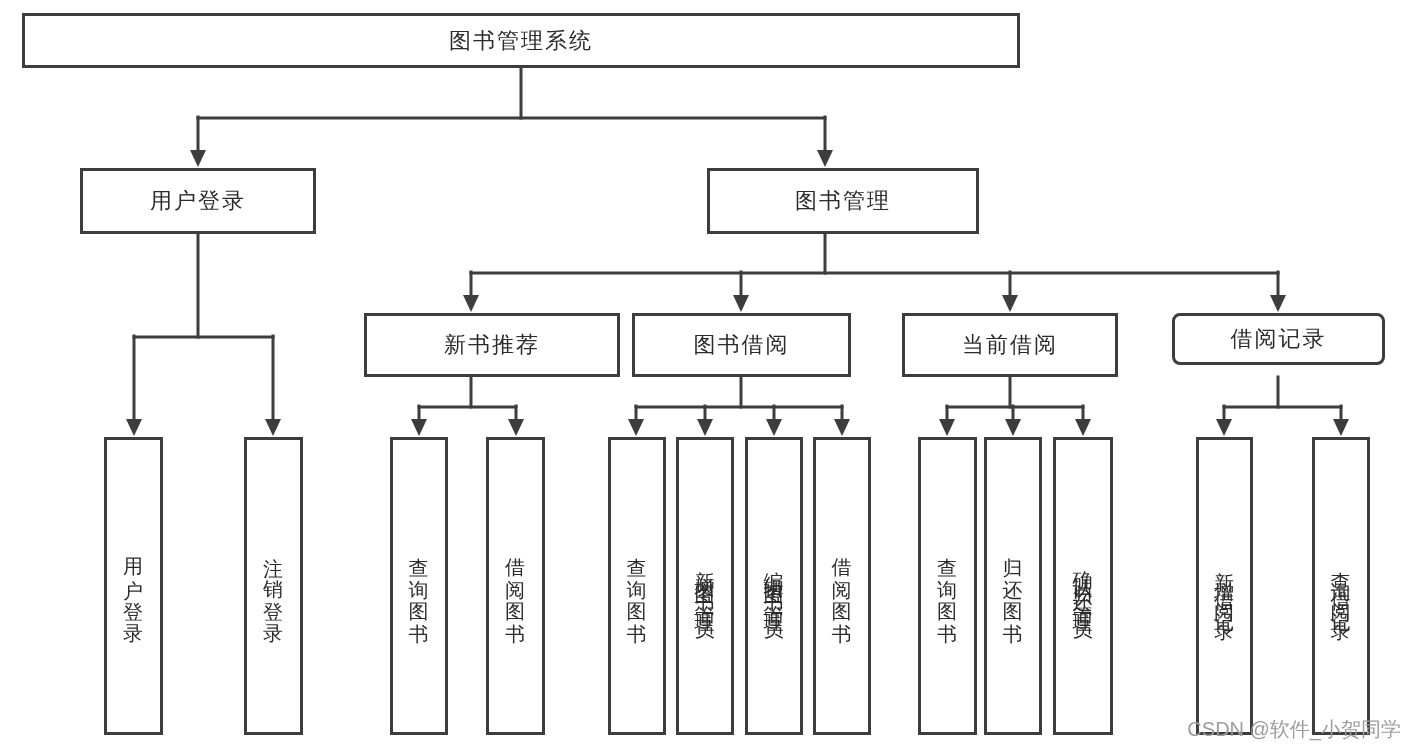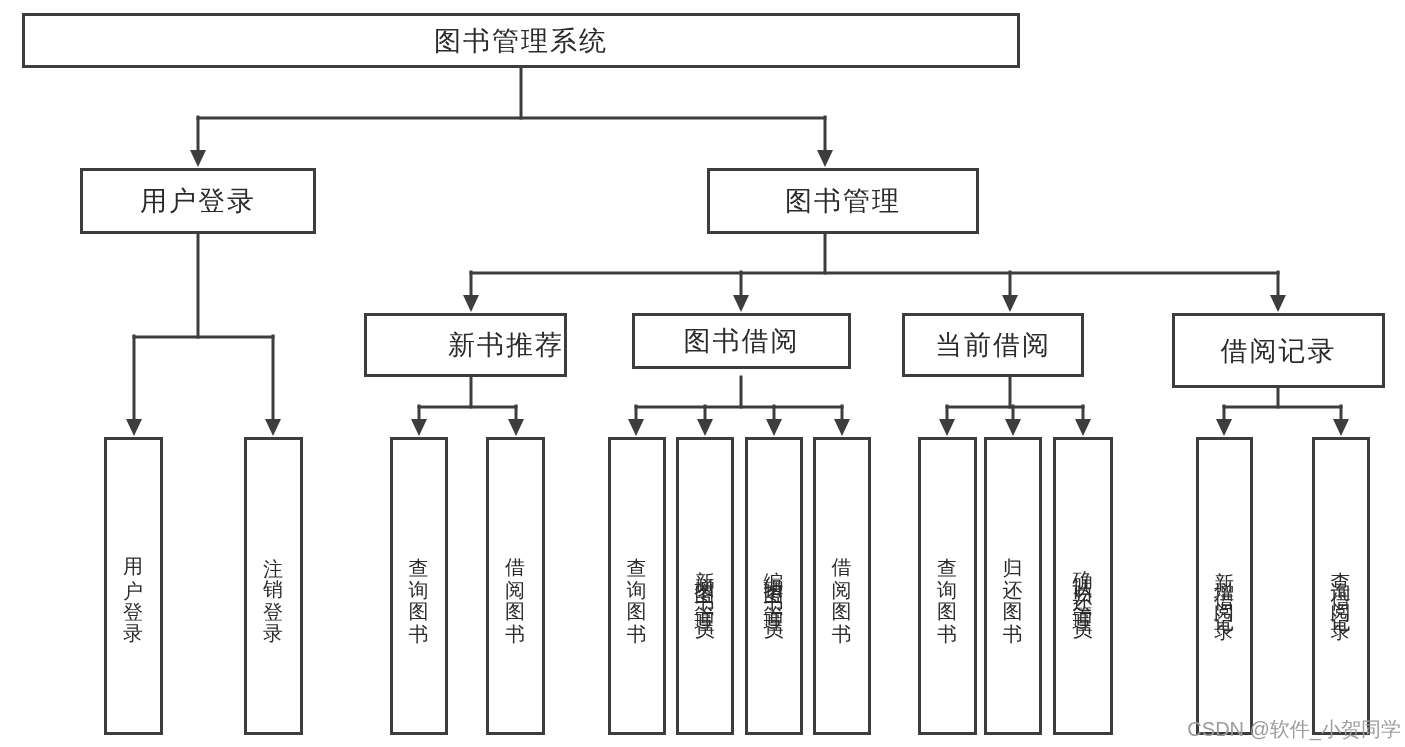--- a/index.html
+++ b/index.html
@@ -26,31 +26,31 @@
     position: absolute;
     box-sizing: border-box;
     border: 3px solid #3d3d3d;
     background: #ffffff;
     display: flex;
     align-items: center;
     justify-content: center;
     color: #2b2b2b;
   }
   .h-label {
-    font-size: 27px;
+    font-size: 22px;
     letter-spacing: 2px;
     white-space: nowrap;
   }
   .root-box   { left: 22px;  top: 13px;  width: 998px; height: 55px; }
   .l2-1       { left: 80px;  top: 168px; width: 236px; height: 66px; }
   .l2-2       { left: 707px; top: 168px; width: 272px; height: 66px; }
-  .l3-1       { left: 364px; top: 313px; width: 203px; height: 64px; justify-content: flex-end; }
-  .l3-2       { left: 632px; top: 313px; width: 219px; height: 56px; }
-  .l3-3       { left: 902px; top: 313px; width: 182px; height: 64px; }
-  .l3-4       { left: 1172px;top: 313px; width: 213px; height: 75px; }
+  .l3-1       { left: 364px; top: 313px; width: 256px; height: 64px; }
+  .l3-2       { left: 632px; top: 313px; width: 219px; height: 64px; }
+  .l3-3       { left: 902px; top: 313px; width: 216px; height: 64px; }
+  .l3-4       { left: 1172px;top: 313px; width: 213px; height: 52px; border-radius: 8px; }
   .leaf { top: 437px; height: 298px; }
   .leaf-0  { left: 104px;  width: 59px; }
   .leaf-1  { left: 244px;  width: 59px; }
   .leaf-2  { left: 390px;  width: 58px; }
   .leaf-3  { left: 486px;  width: 59px; }
   .leaf-4  { left: 608px;  width: 58px; }
   .leaf-5  { left: 676px;  width: 58px; }
   .leaf-6  { left: 745px;  width: 58px; }
   .leaf-7  { left: 813px;  width: 58px; }
   .leaf-8  { left: 918px;  width: 59px; }

